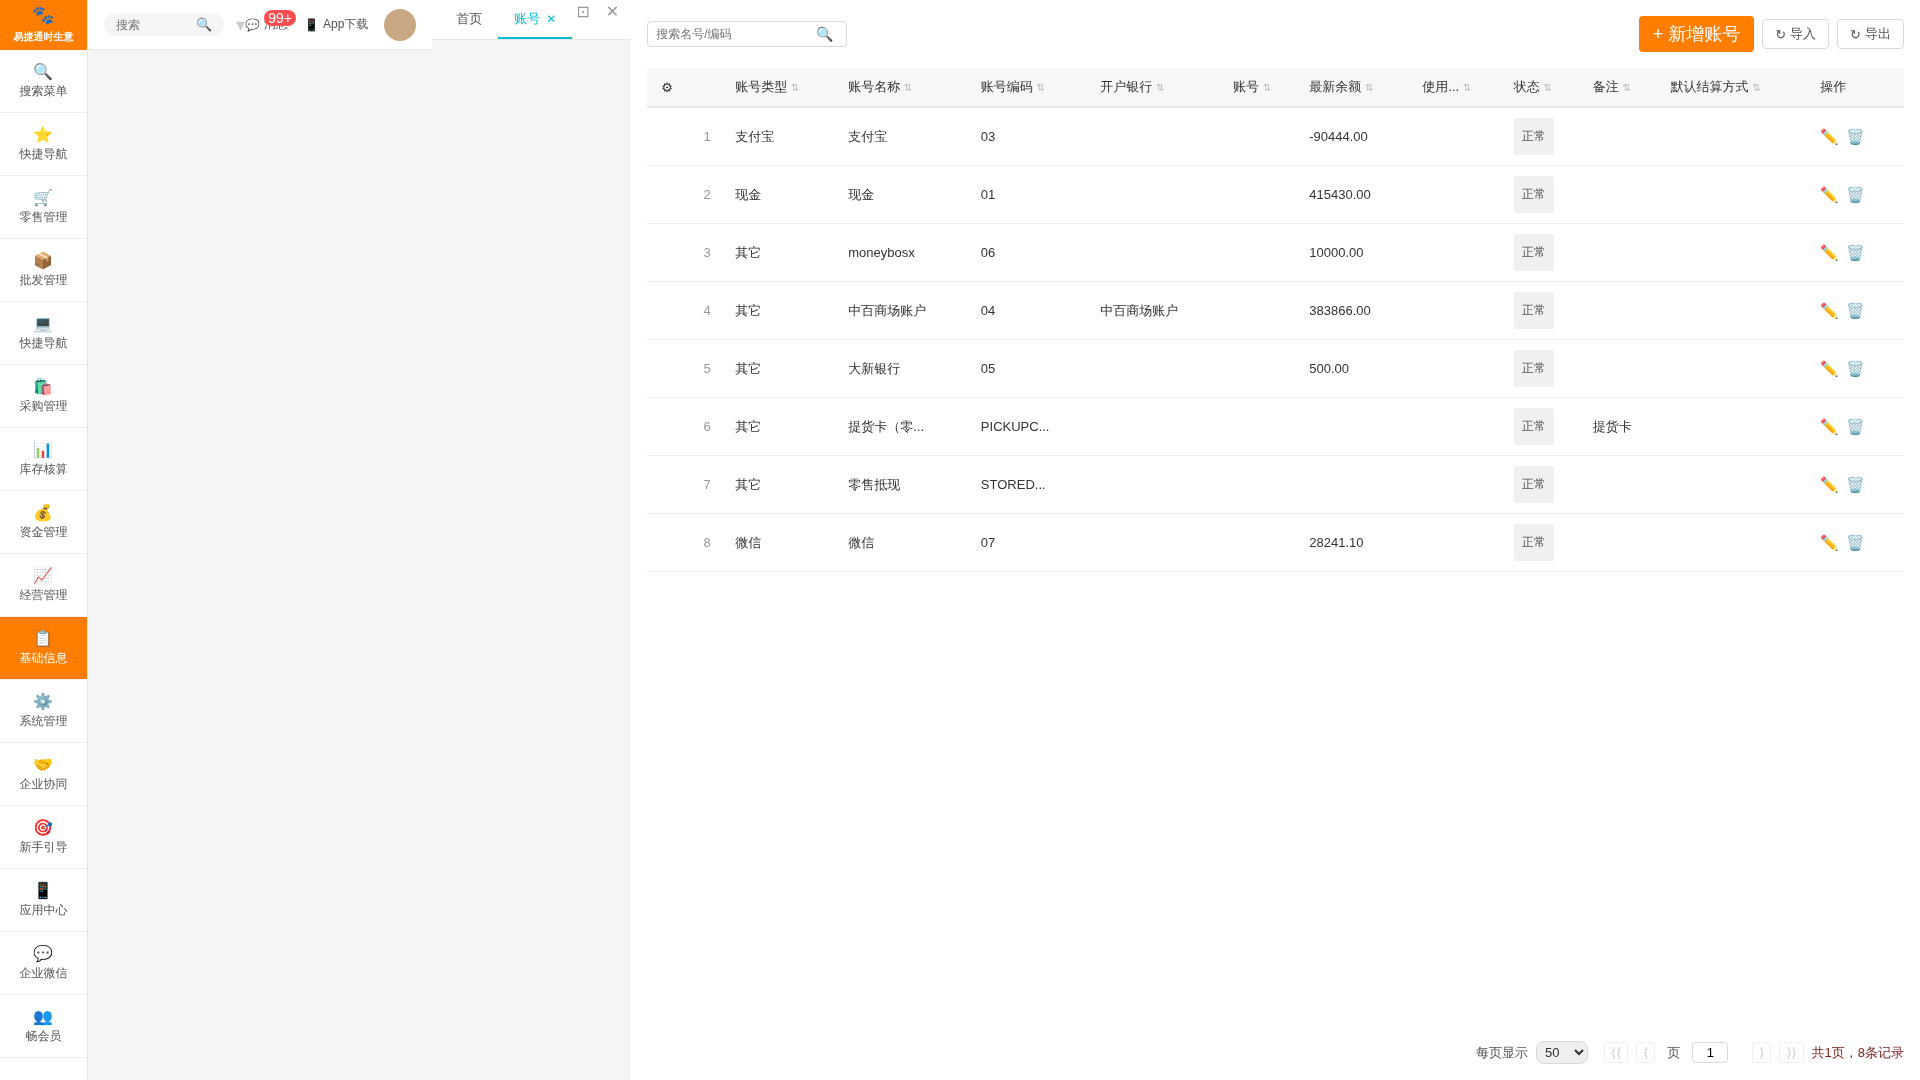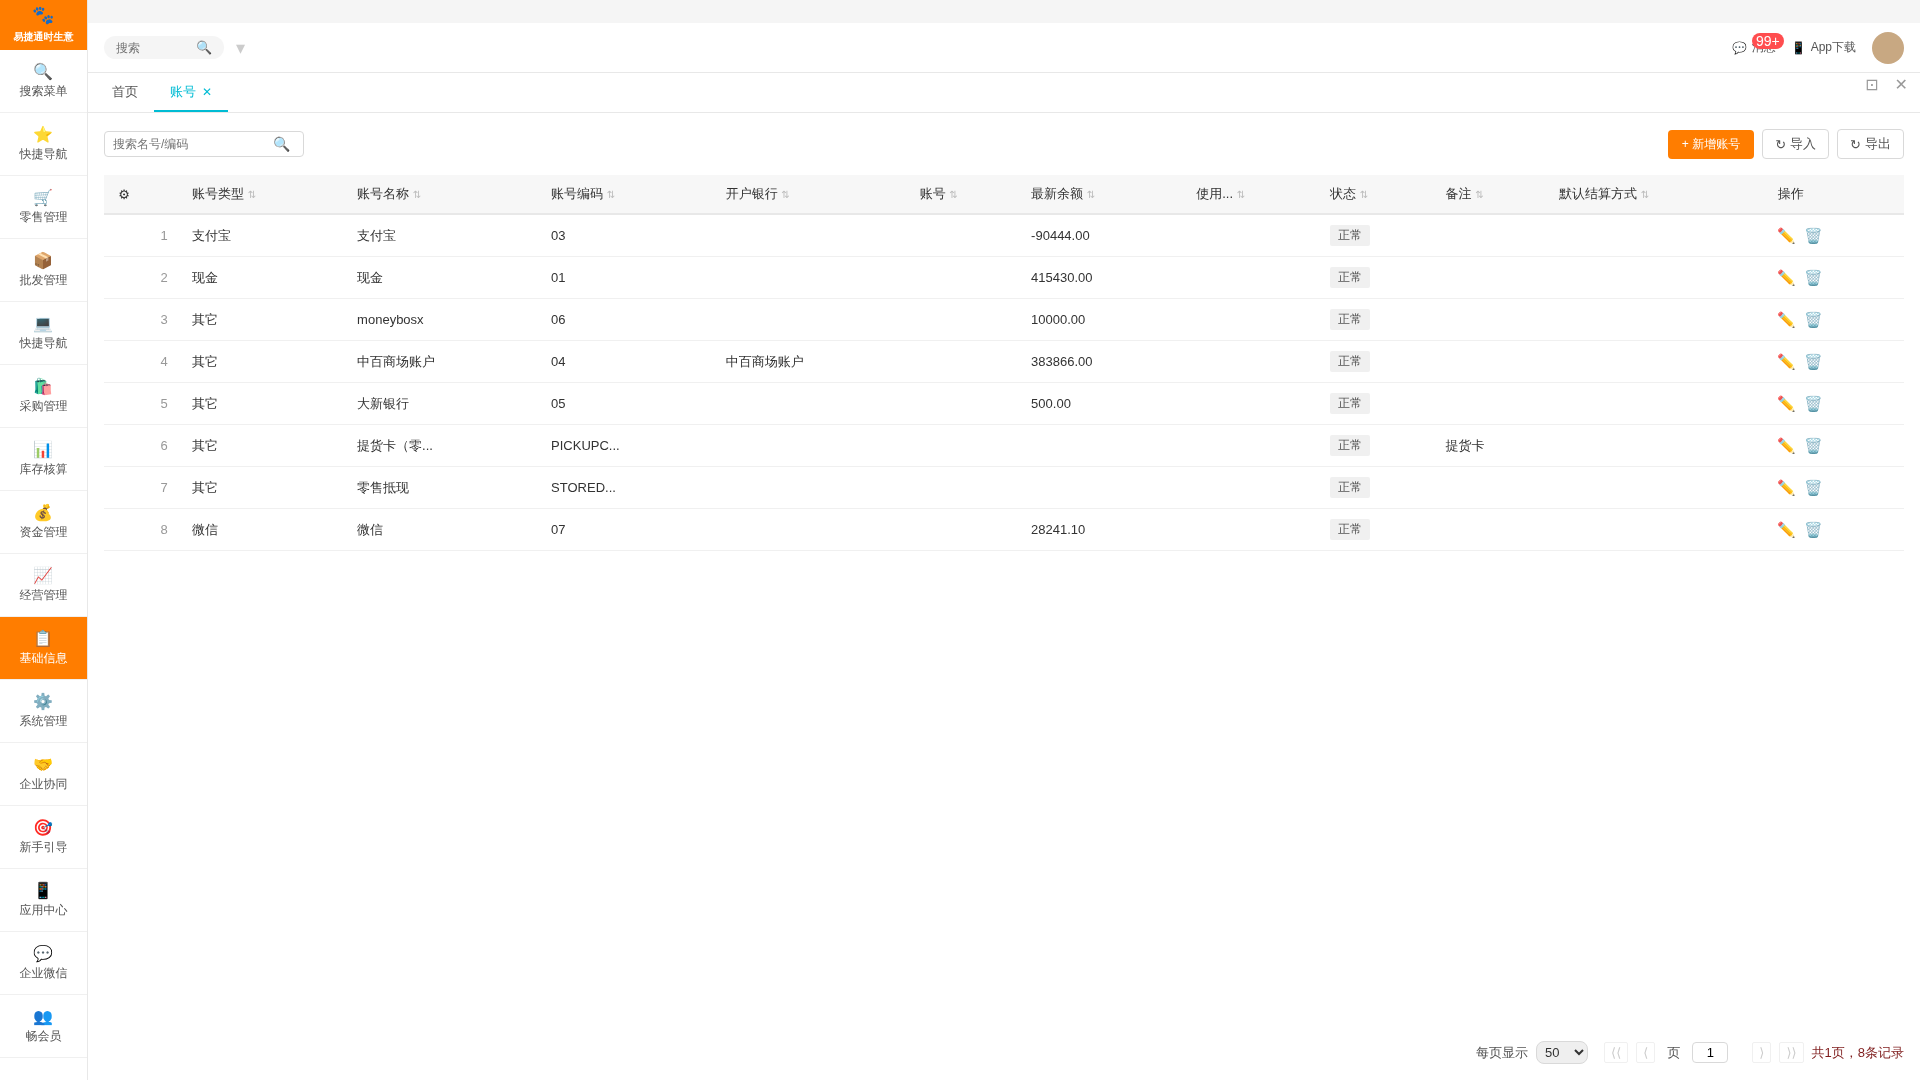--- a/index.html
+++ b/index.html
@@ -43,23 +43,22 @@
       border-bottom: 1px solid #f0f0f0;
       transition: background 0.2s;
     }
     .sidebar-item.active { background: #ff7d00; color: white; }
     .sidebar-item .item-icon { font-size: 16px; margin-bottom: 2px; }
 
     
     .main {
       flex: 1;
       display: flex;
-      flex-direction: column;
+      flex-direction: row;
       overflow: hidden;
-      margin-top: 23px;
     }
 
     
     .topbar {
       height: 50px;
       background: #fff;
       display: flex;
       align-items: center;
       justify-content: space-between;
       padding: 0 16px;
@@ -215,21 +214,21 @@
       align-items: center;
       gap: 8px;
     }
     .btn-primary {
       background: #ff7d00;
       color: white;
       border: none;
       border-radius: 4px;
       padding: 6px 14px;
       cursor: pointer;
-      font-size: 12px;
+      font-size: 18px;
       display: flex;
       align-items: center;
       gap: 4px;
     }
     .btn-outline {
       background: #fff;
       color: #555;
       border: 1px solid #d9d9d9;
       border-radius: 4px;
       padding: 5px 12px;
@@ -270,21 +269,21 @@
     tbody td {
       padding: 10px 8px;
       color: #333;
       vertical-align: middle;
     }
     .td-index { color: #999; text-align: center; width: 40px; }
     .status-badge {
       background: #f0f0f0;
       color: #555;
       border-radius: 2px;
-      padding: 2px 8px;
+      padding: 10px 8px;
       font-size: 12px;
       display: inline-block;
     }
     .action-btn {
       color: #999;
       cursor: pointer;
       font-size: 15px;
       margin-right: 4px;
     }
 

